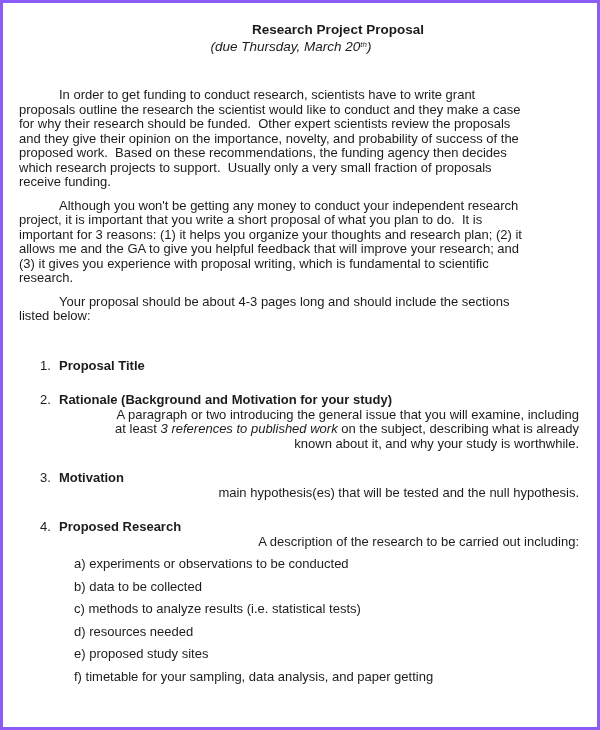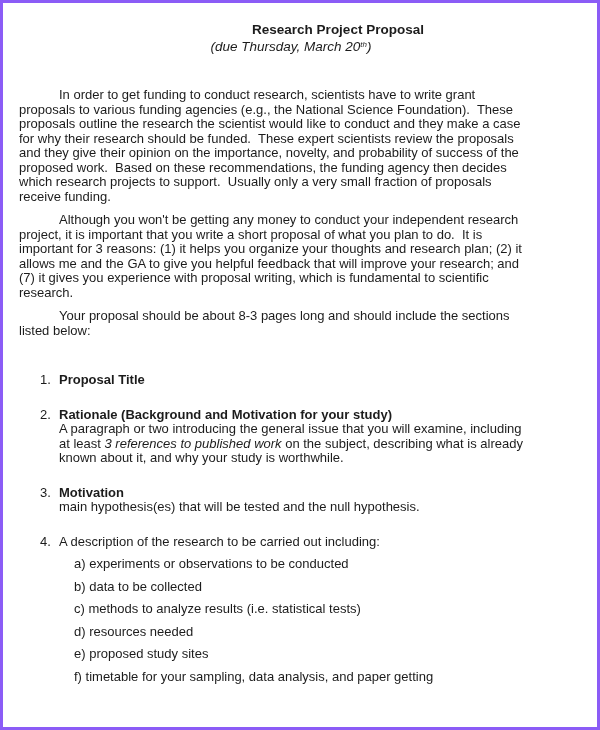--- a/index.html
+++ b/index.html
@@ -33,55 +33,54 @@
     vertical-align: 4px;
   }
   .para { margin: 0 0 9px 0; }
   .para > div { white-space: pre; }
   .para > div:first-child { text-indent: 40px; }
   .list { margin-top: 35px; }
   .item { position: relative; padding-left: 40px; margin-bottom: 20px; }
   .item:last-child { margin-bottom: 0; }
   .item .num { position: absolute; left: 21px; top: 0; }
   .item .heading { font-weight: bold; white-space: pre; }
-  .item .body > div { white-space: pre; }
+  .item .body > div { white-space: pre; text-align: right; }
   .it { font-style: italic; }
   .subitems { margin-left: 15px; }
   .subitems > div { margin-top: 8px; white-space: pre; }
 </style>
 </head>
 <body>
 
 <div class="page">
 
   <div class="doc-header">
     <div class="doc-title">Research Project Proposal</div>
     <div class="doc-subtitle"><span>(due Thursday, March 20</span><sup>th</sup><span>)</span></div>
   </div>
 
   <div class="para">
       <div>In order to get funding to conduct research, scientists have to write grant</div>
-      <div>proposals to various funding agencies (e.g., the National Science Foundation).  These</div>
       <div>proposals outline the research the scientist would like to conduct and they make a case</div>
-      <div>for why their research should be funded.  These expert scientists review the proposals</div>
+      <div>for why their research should be funded.  Other expert scientists review the proposals</div>
       <div>and they give their opinion on the importance, novelty, and probability of success of the</div>
       <div>proposed work.  Based on these recommendations, the funding agency then decides</div>
       <div>which research projects to support.  Usually only a very small fraction of proposals</div>
       <div>receive funding.</div>
     </div>
   <div class="para">
       <div>Although you won't be getting any money to conduct your independent research</div>
       <div>project, it is important that you write a short proposal of what you plan to do.  It is</div>
       <div>important for 3 reasons: (1) it helps you organize your thoughts and research plan; (2) it</div>
       <div>allows me and the GA to give you helpful feedback that will improve your research; and</div>
-      <div>(7) it gives you experience with proposal writing, which is fundamental to scientific</div>
+      <div>(3) it gives you experience with proposal writing, which is fundamental to scientific</div>
       <div>research.</div>
     </div>
   <div class="para">
-      <div>Your proposal should be about 8-3 pages long and should include the sections</div>
+      <div>Your proposal should be about 4-3 pages long and should include the sections</div>
       <div>listed below:</div>
     </div>
 
   <div class="list">
 
     <div class="item">
       <span class="num">1.</span>
       <div class="heading">Proposal Title</div>
     </div>
 
@@ -98,20 +97,21 @@
     <div class="item">
       <span class="num">3.</span>
       <div class="heading">Motivation</div>
       <div class="body">
           <div>main hypothesis(es) that will be tested and the null hypothesis.</div>
         </div>
     </div>
 
     <div class="item">
       <span class="num">4.</span>
+      <div class="heading">Proposed Research</div>
       <div class="body">
           <div>A description of the research to be carried out including:</div>
         </div>
       <div class="subitems">
           <div>a) experiments or observations to be conducted</div>
           <div>b) data to be collected</div>
           <div>c) methods to analyze results (i.e. statistical tests)</div>
           <div>d) resources needed</div>
           <div>e) proposed study sites</div>
           <div>f) timetable for your sampling, data analysis, and paper getting</div>

